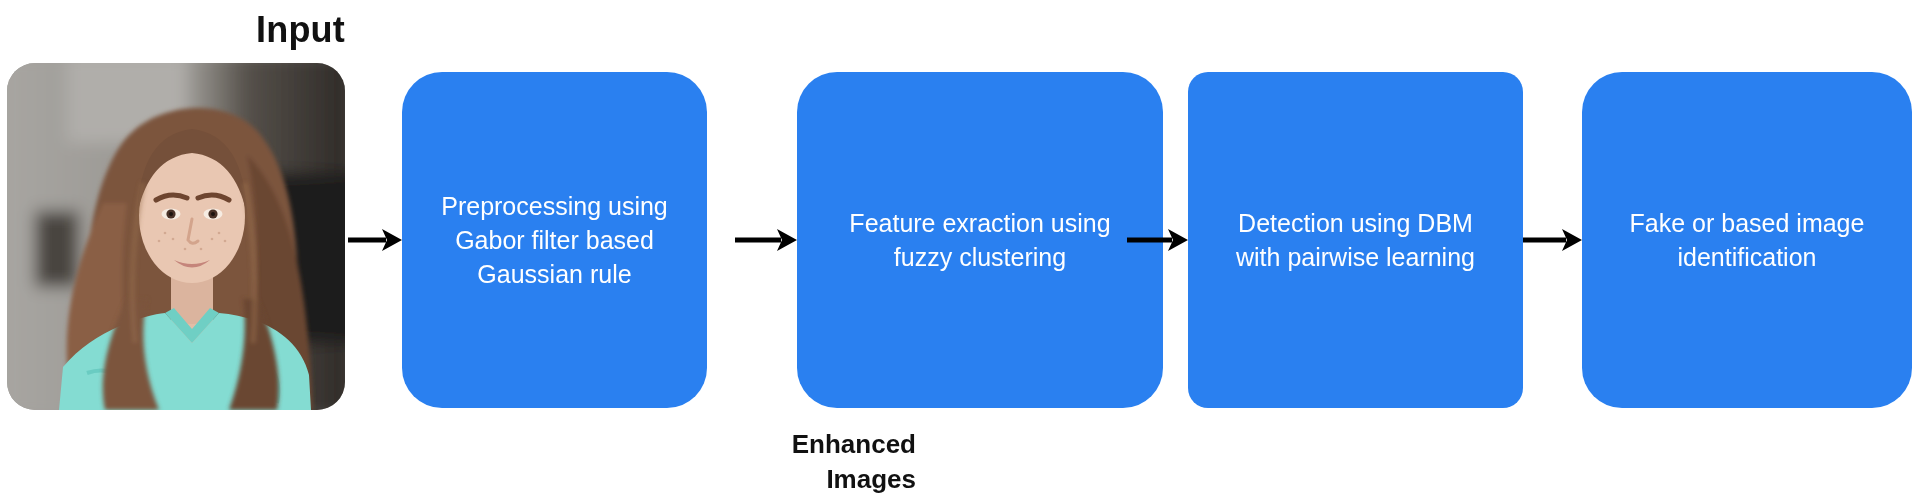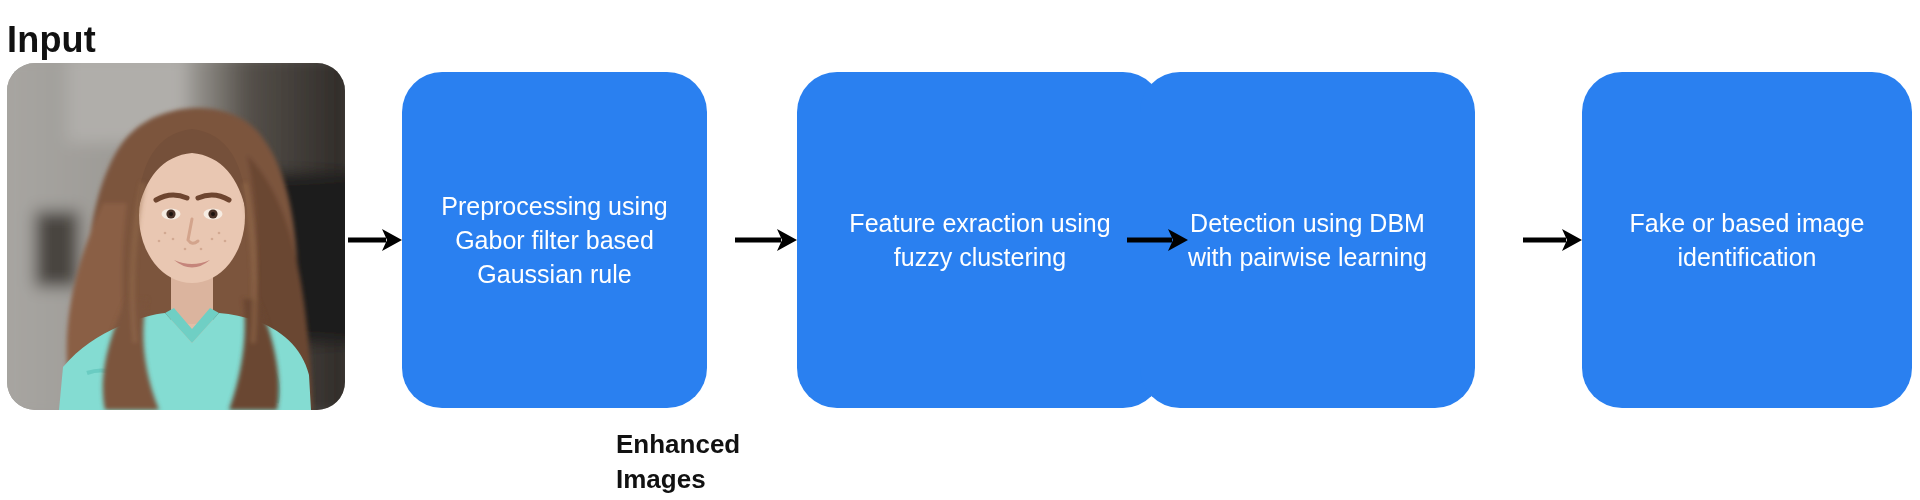--- a/index.html
+++ b/index.html
@@ -3,56 +3,56 @@
 <meta charset="utf-8">
 <style>
   :root { --box-blue:#2A80F0; --label-black:#111111; --box-text:#ffffff; --arrow-black:#000000; }
   * { box-sizing:border-box; }
   html,body { margin:0; padding:0; background:#ffffff; }
   .stage {
     position:relative; width:1920px; height:500px; background:#ffffff;
     font-family:"Liberation Sans", sans-serif; overflow:hidden;
   }
   .top-label {
-    position:absolute; top:17px; height:46px; line-height:46px;
+    position:absolute; top:7px; height:46px; line-height:46px;
     font-size:36px; font-weight:700; color:var(--label-black);
-    text-align:left; letter-spacing:0.2px;
+    text-align:right; letter-spacing:0.2px;
   }
   #input-label  { left:7px;    width:338px; }
   #output-label { left:1582px; width:330px; }
 
   .photo {
     position:absolute; left:7px; top:63px; width:338px; height:347px;
     border-radius:28px; overflow:hidden; background:#9c9a96;
   }
   .photo svg { display:block; width:100%; height:100%; }
 
   .step-box {
     position:absolute; top:72px; height:336px;
     background:var(--box-blue); border-radius:40px;
     display:flex; align-items:center; justify-content:center;
     color:var(--box-text); font-size:25px; line-height:34px;
     text-align:center; white-space:pre-line; padding:0 18px;
   }
   #step-1 { left:402px;  width:305px; }
   #step-2 { left:797px;  width:366px; }
-  #step-3 { left:1140px; width:335px; }
+  #step-3 { left:1188px; width:335px;border-radius:20px; }
   #step-4 { left:1582px; width:330px; }
 
   .arrow { position:absolute; top:226px; height:28px; }
   #arrow-1 { left:348px;  width:54px; }
   #arrow-2 { left:735px;  width:62px; }
   #arrow-3 { left:1127px; width:61px; }
   #arrow-4 { left:1523px; width:59px; }
   .arrow line    { stroke:var(--arrow-black); stroke-width:5; }
   .arrow polygon { fill:var(--arrow-black); }
 
   .edge-label {
     position:absolute; top:427px; font-size:26px; line-height:35px;
-    font-weight:700; color:var(--label-black); text-align:left;
+    font-weight:700; color:var(--label-black); text-align:right;
     white-space:pre-line;
   }
   #edge-label-1 { left:616px;  width:300px; }
   #edge-label-2 { left:1005px; width:300px; }
 </style>
 </head>
 <body>
 
 <div class="stage">
 

